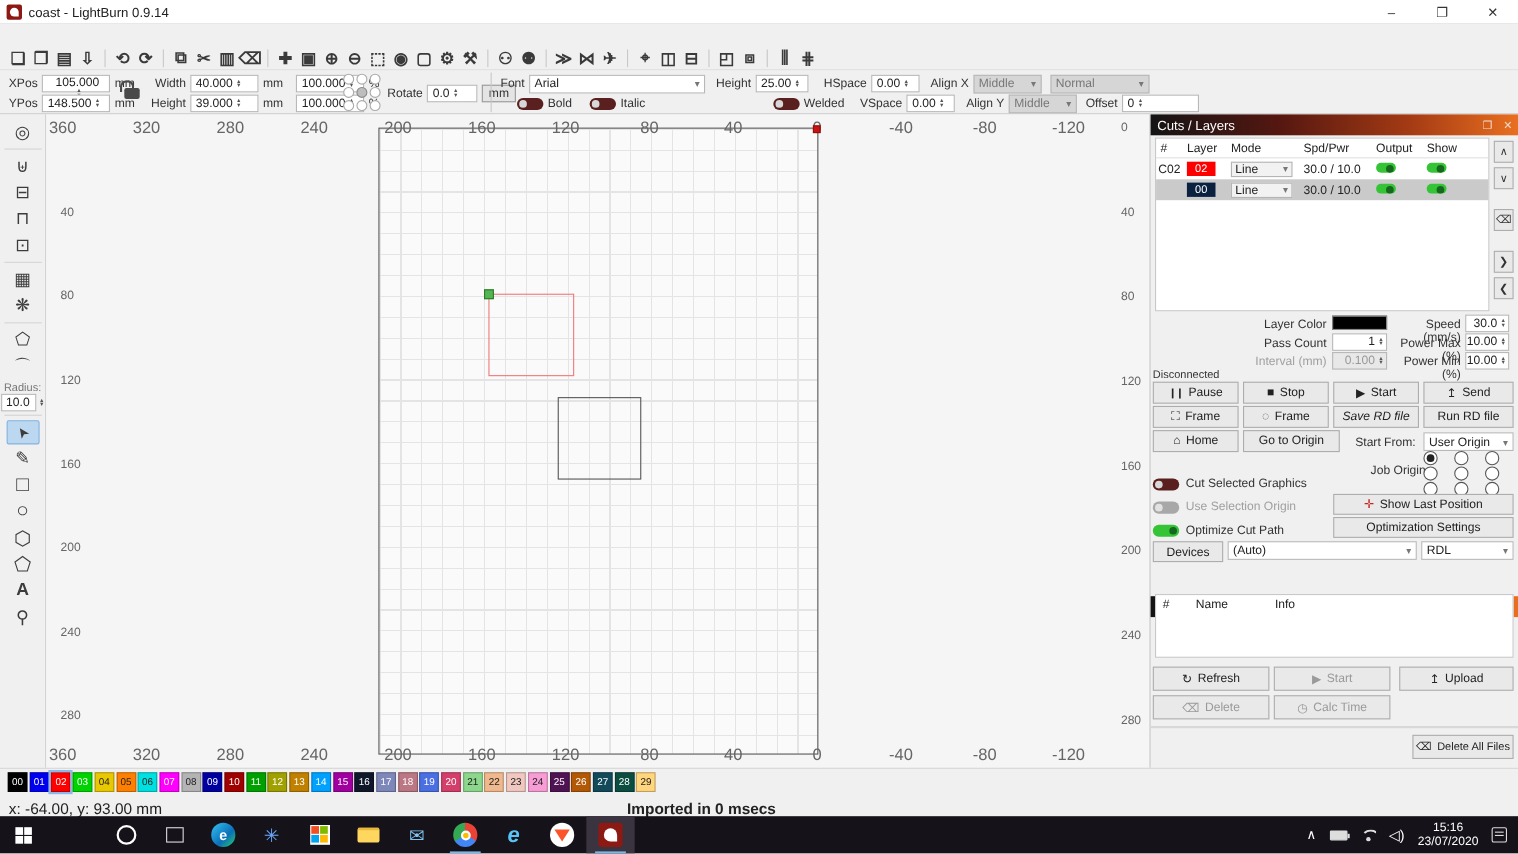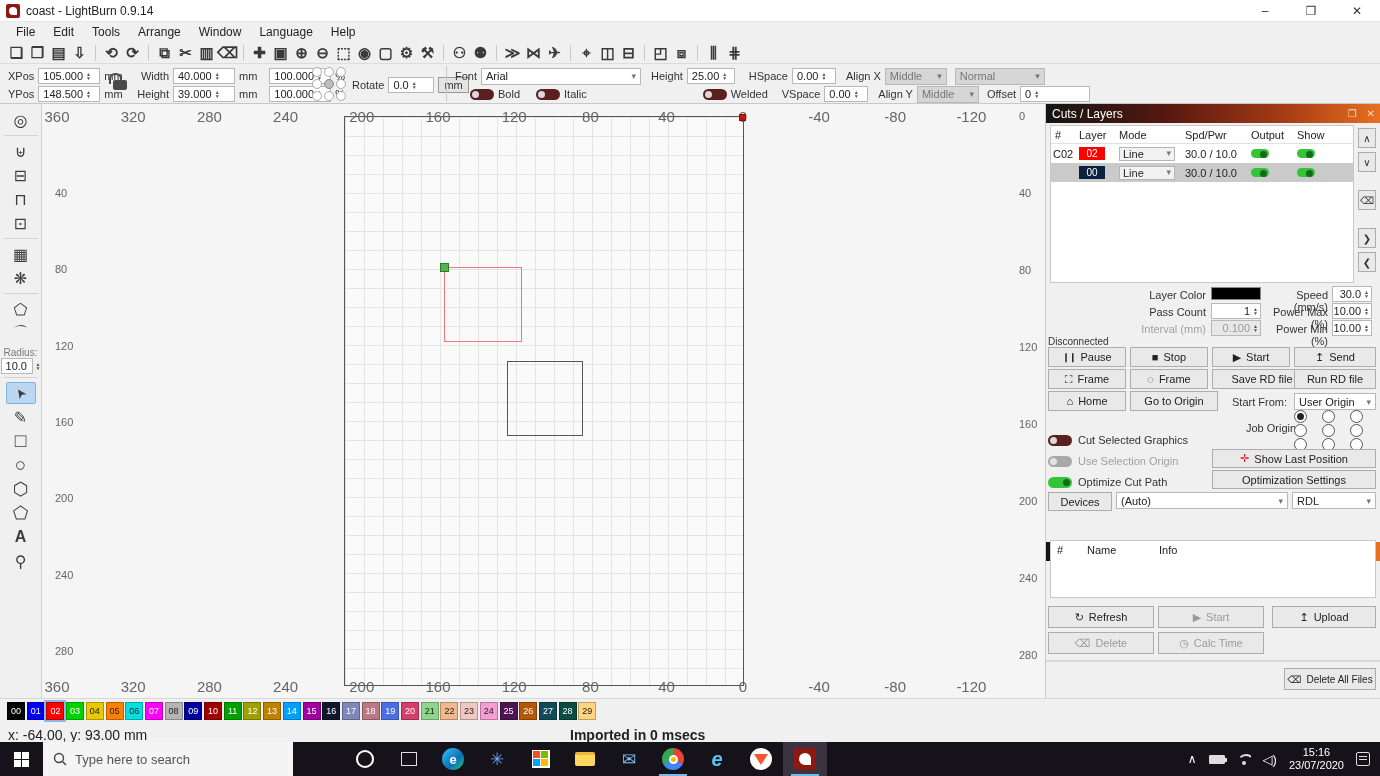--- a/index.html
+++ b/index.html
@@ -111,29 +111,20 @@
   <div id="titlebar">
     <div class="appicon"></div>
     <div class="title">coast - LightBurn 0.9.14</div>
     <div id="wincontrols">
       <div class="wc">–</div>
       <div class="wc">❐</div>
       <div class="wc">✕</div>
     </div>
   </div>
 
-  <div id="menubar">
-    <span class="mi">File</span>
-    <span class="mi">Edit</span>
-    <span class="mi">Tools</span>
-    <span class="mi">Arrange</span>
-    <span class="mi">Window</span>
-    <span class="mi">Language</span>
-    <span class="mi">Help</span>
-  </div>
 
   <div id="toolbar1">
     <span class="tbi">❏</span>
     <span class="tbi">❒</span>
     <span class="tbi">▤</span>
     <span class="tbi">⇩</span>
     <span class="tbsep"></span>
     <span class="tbi">⟲</span>
     <span class="tbi">⟳</span>
     <span class="tbsep"></span>
@@ -166,21 +157,21 @@
     <span class="tbi">◰</span>
     <span class="tbi">⧈</span>
     <span class="tbsep"></span>
     <span class="tbi">⫼</span>
     <span class="tbi">⋕</span>
   </div>
 
   <div id="toolbar2">
     <div class="t2row" style="left:8px; top:3px;">
       <span class="lbl">XPos</span>
-      <span class="fld" style="width:62px;">
+      <span class="fld" style="width:62px;flex-direction:column;">
           <span>105.000</span>
           <span class="spin">▲<br>▼</span>
         </span>
       <span class="lbl">mm</span>
     </div>
     <div class="t2row" style="left:8px; top:21px;">
       <span class="lbl">YPos</span>
       <span class="fld" style="width:62px;">
           <span>148.500</span>
           <span class="spin">▲<br>▼</span>
@@ -478,21 +469,21 @@
         <span>Send</span>
       </div>
     <div class="btn abs" style="left:2px;   top:265px; width:78px; height:20px;">
         <span>⛶</span>
         <span>Frame</span>
       </div>
     <div class="btn abs" style="left:84px;  top:265px; width:78px; height:20px;">
         <span>◌</span>
         <span>Frame</span>
       </div>
-    <div class="btn abs" style="left:166px; top:265px; width:100px; height:20px;">
+    <div class="btn abs" style="left:166px; top:265px; width:78px; height:20px;font-style:italic;">
         <span>Save RD file</span>
       </div>
     <div class="btn abs" style="left:248px; top:265px; width:82px; height:20px;">
         <span>Run RD file</span>
       </div>
     <div class="btn abs" style="left:2px;   top:287px; width:78px; height:20px;">
         <span>⌂</span>
         <span>Home</span>
       </div>
     <div class="btn abs" style="left:84px;  top:287px; width:88px; height:20px;">
@@ -628,27 +619,20 @@
     <span class="abs" style="left:570px; top:1px;font-weight:bold;">Imported in 0 msecs</span>
   </div>
 
   <div id="taskbar">
     <div class="winlogo">
         <i></i>
         <i></i>
         <i></i>
         <i></i>
       </div>
-    <div id="searchbox">
-      <svg width="14" height="14" viewBox="0 0 14 14">
-          <circle cx="6" cy="6" r="4.5" fill="none" stroke="#444" stroke-width="1.4"></circle>
-          <line x1="9.5" y1="9.5" x2="13" y2="13" stroke="#444" stroke-width="1.4"></line>
-        </svg>
-      <span>Type here to search</span>
-    </div>
     <div style="width:50px;"></div>
     <div class="tbicon">
         <span style="width:18px;height:18px;border:2px solid #fff;border-radius:50%;"></span>
       </div>
     <div class="tbicon">
         <span style="width:16px;height:14px;border:1.5px solid #ddd;"></span>
       </div>
     <div class="tbicon">
         <span class="circleicon" style="background:linear-gradient(135deg,#35c3f3,#0b6fb8 60%,#25d06c);color:#fff;">e</span>
       </div>

